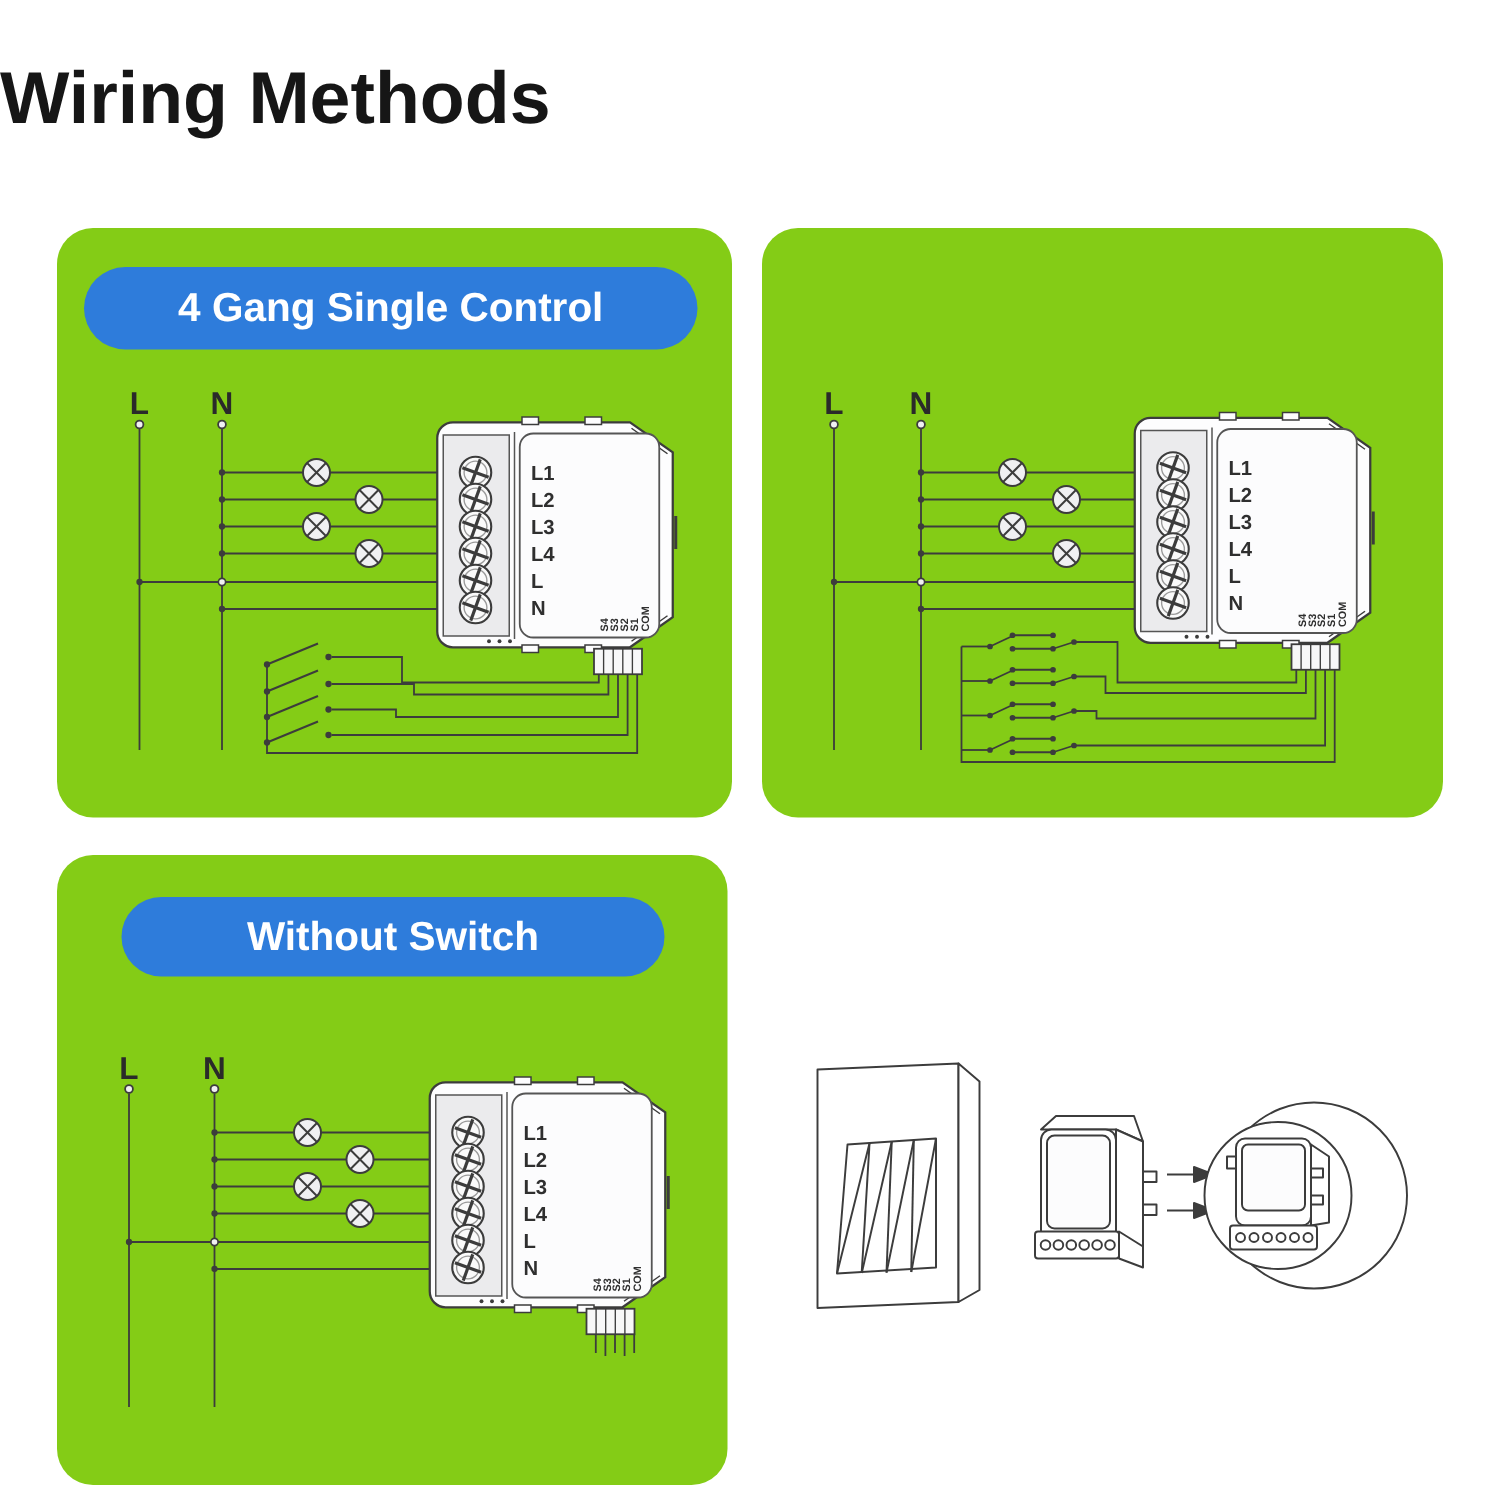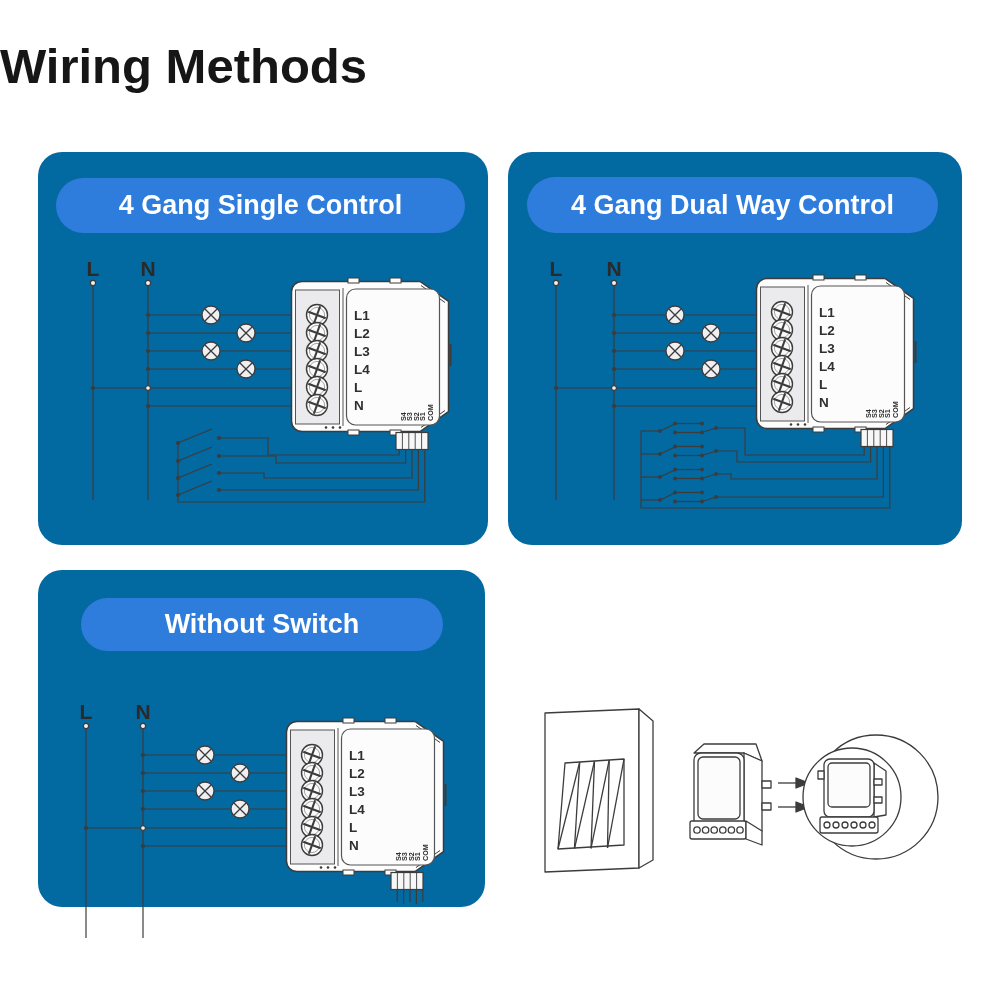--- a/index.html
+++ b/index.html
@@ -1,23 +1,23 @@
 <!DOCTYPE html>
 <html><head>
 <meta charset="utf-8">
 <style>
   html,body{margin:0;padding:0;background:#ffffff;}
   .page{position:relative;width:1000px;height:1000px;background:#ffffff;overflow:hidden;
         font-family:"Liberation Sans",sans-serif;}
   .title{position:absolute;left:0;top:38px;width:1000px;text-align:left;
          font-size:49px;font-weight:800;letter-spacing:0px;color:#161616;}
-  .panel{position:absolute;background:#0369a1;border-radius:24px;}
+  .panel{position:absolute;background:#84cc16;border-radius:24px;}
   .panel-1{left:38px;top:152px;width:450px;height:393px;}
   .panel-2{left:508px;top:152px;width:454px;height:393px;}
-  .panel-3{left:38px;top:570px;width:447px;height:337px;}
+  .panel-3{left:38px;top:570px;width:447px;height:420px;}
   .pill{position:absolute;display:flex;align-items:center;justify-content:center;
         background:#2e7cdb;color:#ffffff;border-radius:29px;
         font-weight:700;font-size:27px;white-space:nowrap;}
   .pill-1{left:18px;top:26px;width:409px;height:55px;}
   .pill-2{left:19px;top:25px;width:411px;height:56px;}
   .pill-3{left:43px;top:28px;width:362px;height:53px;}
   .diagram{position:absolute;left:0;top:0;}
   .install{position:absolute;left:520px;top:685px;}
   svg text{font-family:"Liberation Sans",sans-serif;}
 </style>
@@ -155,23 +155,20 @@
       <use href="#sym-switch" x="140" y="338"></use>
       <use href="#sym-module" x="252" y="128"></use>
       <g fill="#2a2a2a" font-size="21" font-weight="700" text-anchor="middle">
         <text x="55" y="124">L</text>
         <text x="110" y="124">N</text>
       </g>
     </svg>
   </div>
 
   <div class="panel panel-2">
-    <div class="pill pill-2">
-      <span>4 Gang Dual Way Control</span>
-    </div>
     <svg class="diagram" width="454" height="393" viewBox="0 0 454 393">
       <g stroke="#3c3c3c" stroke-width="1.2" fill="none">
         <circle cx="48" cy="131" r="2.6" fill="#f0f0f2"></circle>
         <circle cx="106" cy="131" r="2.6" fill="#f0f0f2"></circle>
         <line x1="48" y1="134" x2="48" y2="348"></line>
         <line x1="106" y1="134" x2="106" y2="348"></line>
         <line x1="106" y1="163" x2="263" y2="163"></line>
         <line x1="106" y1="181" x2="263" y2="181"></line>
         <line x1="106" y1="199" x2="263" y2="199"></line>
         <line x1="106" y1="217" x2="263" y2="217"></line>

